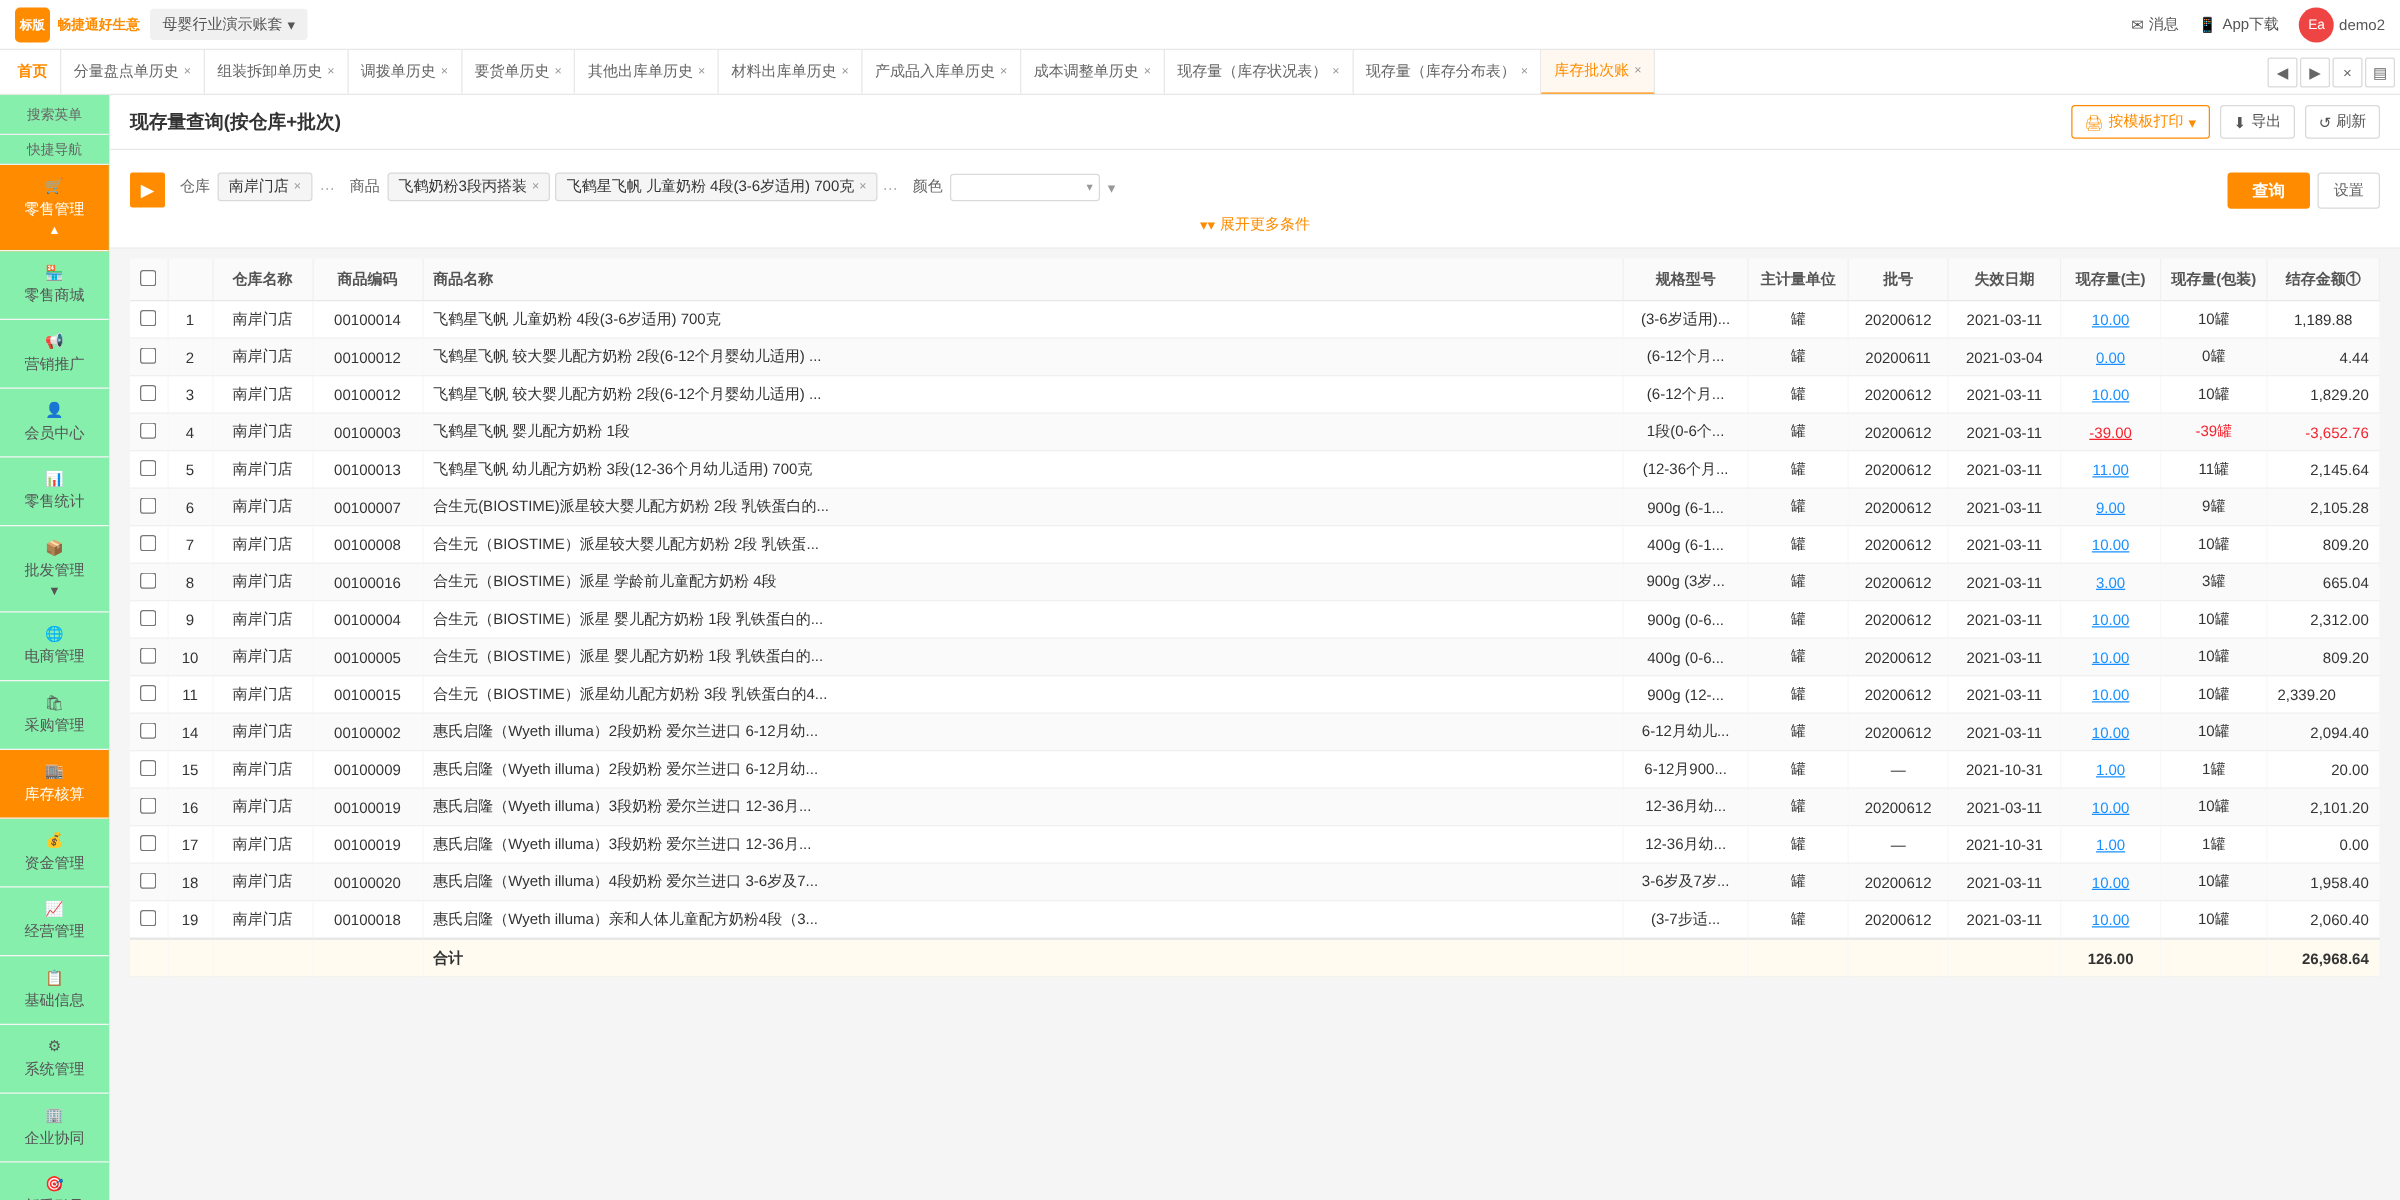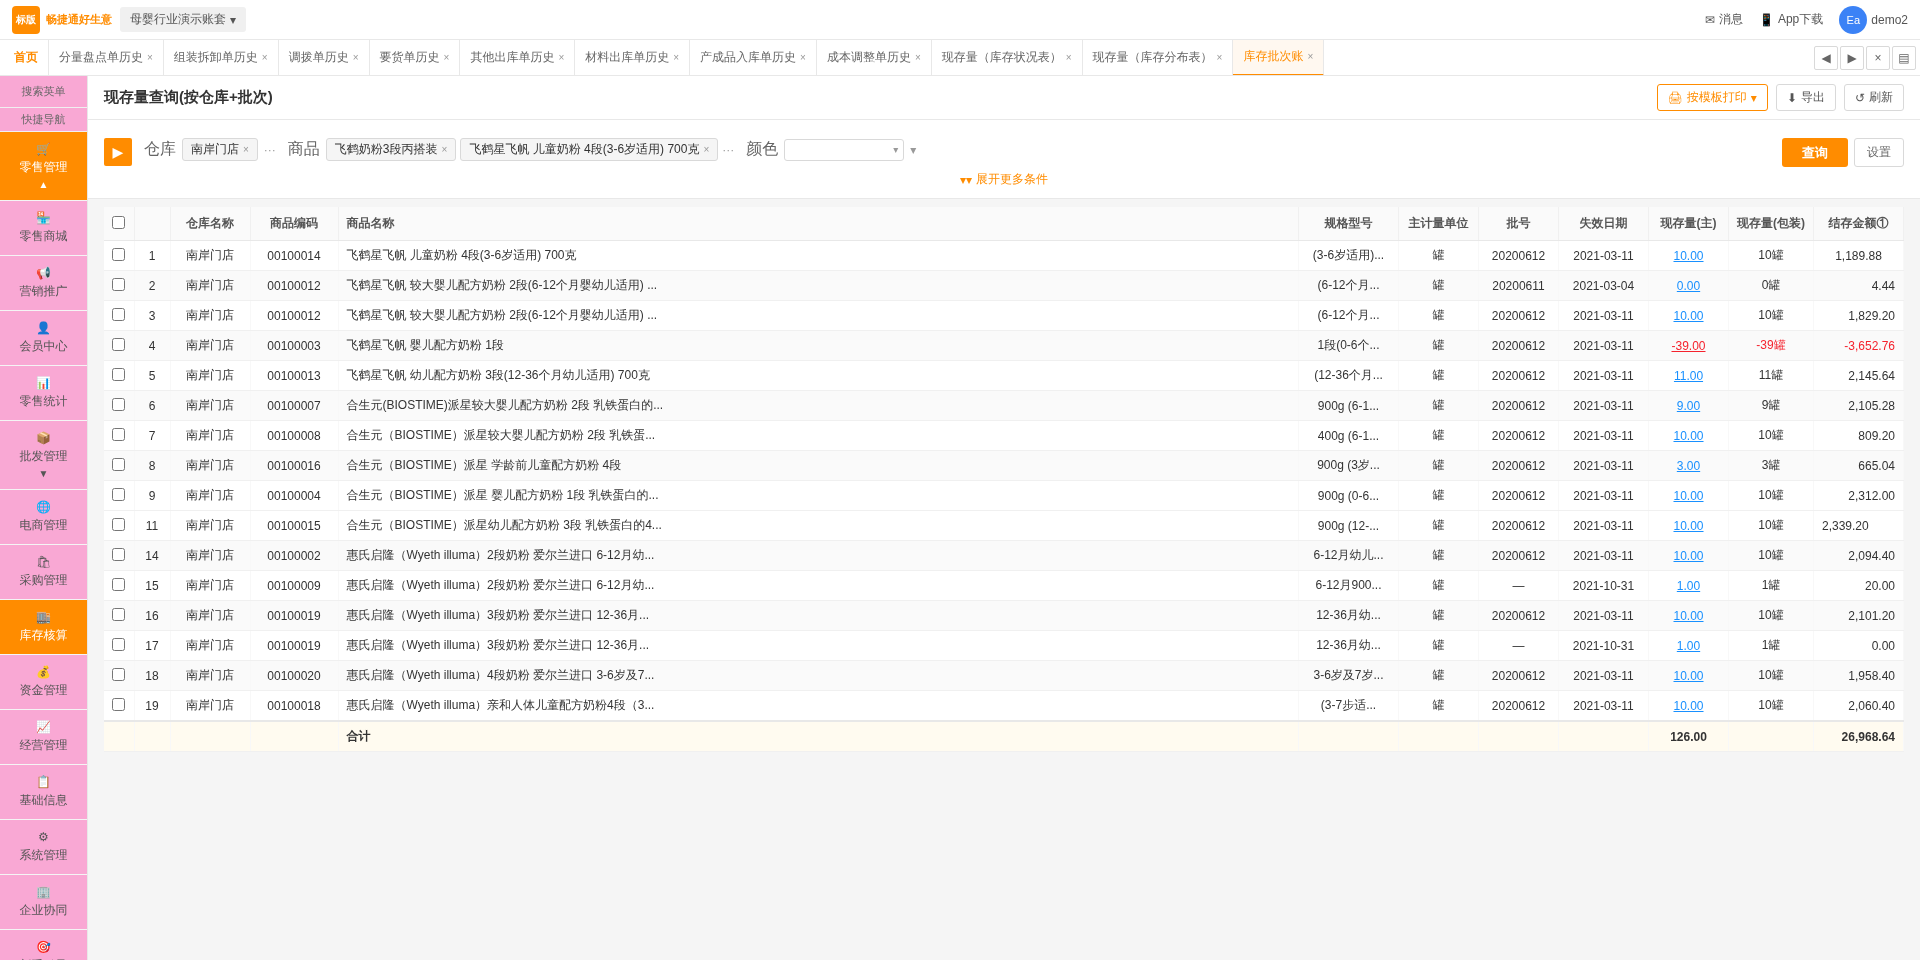--- a/index.html
+++ b/index.html
@@ -15,21 +15,21 @@
       padding: 0 12px;
       border-bottom: 1px solid #e8e8e8;
     }
     .top-bar-left { display: flex; align-items: center; gap: 8px; }
     .logo-area { display: flex; align-items: center; gap: 6px; }
     .logo-icon { width: 28px; height: 28px; background: #ff8c00; border-radius: 4px; display: flex; align-items: center; justify-content: center; color: white; font-size: 10px; font-weight: bold; }
     .logo-text { font-size: 11px; color: #ff8c00; font-weight: bold; }
     .industry-selector { display: flex; align-items: center; gap: 4px; background: #f0f0f0; padding: 4px 10px; border-radius: 3px; cursor: pointer; font-size: 12px; color: #555; }
     .top-bar-right { display: flex; align-items: center; gap: 16px; }
     .top-bar-btn { display: flex; align-items: center; gap: 4px; font-size: 12px; color: #555; cursor: pointer; }
-    .avatar { width: 28px; height: 28px; border-radius: 50%; background: #3b82f6; display: flex; align-items: center; justify-content: center; color: white; font-size: 11px; }
+    .avatar { width: 28px; height: 28px; border-radius: 50%; background: #ef4444; display: flex; align-items: center; justify-content: center; color: white; font-size: 11px; }
 
     
     .tab-bar {
       height: 36px;
       background: #fff;
       display: flex;
       align-items: center;
       border-bottom: 1px solid #e8e8e8;
       overflow: hidden;
       padding: 0 4px;
@@ -55,21 +55,21 @@
     .tab-close { margin-left: 4px; color: #999; font-size: 10px; cursor: pointer; }
     .tab-nav-btns { display: flex; align-items: center; gap: 2px; margin-left: auto; }
     .tab-nav-btn { width: 24px; height: 24px; display: flex; align-items: center; justify-content: center; cursor: pointer; color: #666; border: 1px solid #d9d9d9; background: #fff; border-radius: 2px; font-size: 12px; }
 
     
     .main-layout { display: flex; height: calc(100vh - 76px); }
 
     
     .sidebar {
       width: 88px;
-      background: #f9a8d4;
+      background: #86efac;
       border-right: 1px solid #e8e8e8;
       display: flex;
       flex-direction: column;
       overflow-y: auto;
     }
     .sidebar-search { padding: 8px 6px; cursor: pointer; text-align: center; color: #666; font-size: 11px; border-bottom: 1px solid #f0f0f0; }
     .sidebar-nav { padding: 4px 6px; cursor: pointer; text-align: center; color: #666; font-size: 11px; border-bottom: 1px solid #f0f0f0; }
     .sidebar-item {
       padding: 10px 4px;
       text-align: center;
@@ -116,21 +116,21 @@
     }
     .action-btn.secondary { color: #ff8c00; border-color: #ff8c00; }
 
     
     .filter-area {
       background: #fff;
       padding: 10px 16px;
       border-bottom: 1px solid #e8e8e8;
     }
     .filter-group { display: flex; align-items: center; gap: 6px; }
-    .filter-label { color: #666; font-size: 16px; white-space: nowrap; }
+    .filter-label { color: #666; font-size: 12px; white-space: nowrap; }
     .filter-tag {
       display: flex;
       align-items: center;
       gap: 4px;
       padding: 2px 8px;
       border: 1px solid #d9d9d9;
       border-radius: 3px;
       background: #f5f5f5;
       font-size: 12px;
       color: #333;
@@ -617,20 +617,34 @@
     <td style="text-align:center;">00100004</td>
     <td class="td-left">合生元（BIOSTIME）派星 婴儿配方奶粉 1段 乳铁蛋白的...</td>
     <td style="text-align:center;">900g (0-6...</td>
     <td style="text-align:center;">罐</td>
     <td style="text-align:center;">20200612</td>
     <td style="text-align:center;">2021-03-11</td>
     <td style="text-align:center;"><span class="td-link" style="">10.00</span></td>
     <td style="text-align:center;">10罐</td>
     <td style="text-align:right;">2,312.00</td>
   </tr>
+            <tr style="background: rgb(250, 250, 250);">
+    <td style="text-align:center;"><input type="checkbox" style=""></td>
+    <td style="text-align:center;">10</td>
+    <td style="text-align:center;">南岸门店</td>
+    <td style="text-align:center;">00100005</td>
+    <td class="td-left">合生元（BIOSTIME）派星 婴儿配方奶粉 1段 乳铁蛋白的...</td>
+    <td style="text-align:center;">400g (0-6...</td>
+    <td style="text-align:center;">罐</td>
+    <td style="text-align:center;">20200612</td>
+    <td style="text-align:center;">2021-03-11</td>
+    <td style="text-align:center;"><span class="td-link" style="">10.00</span></td>
+    <td style="text-align:center;">10罐</td>
+    <td style="text-align:right;">809.20</td>
+  </tr>
             <tr>
     <td style="text-align:center;"><input type="checkbox" style=""></td>
     <td style="text-align:center;">11</td>
     <td style="text-align:center;">南岸门店</td>
     <td style="text-align:center;">00100015</td>
     <td class="td-left">合生元（BIOSTIME）派星幼儿配方奶粉 3段 乳铁蛋白的4...</td>
     <td style="text-align:center;">900g (12-...</td>
     <td style="text-align:center;">罐</td>
     <td style="text-align:center;">20200612</td>
     <td style="text-align:center;">2021-03-11</td>

